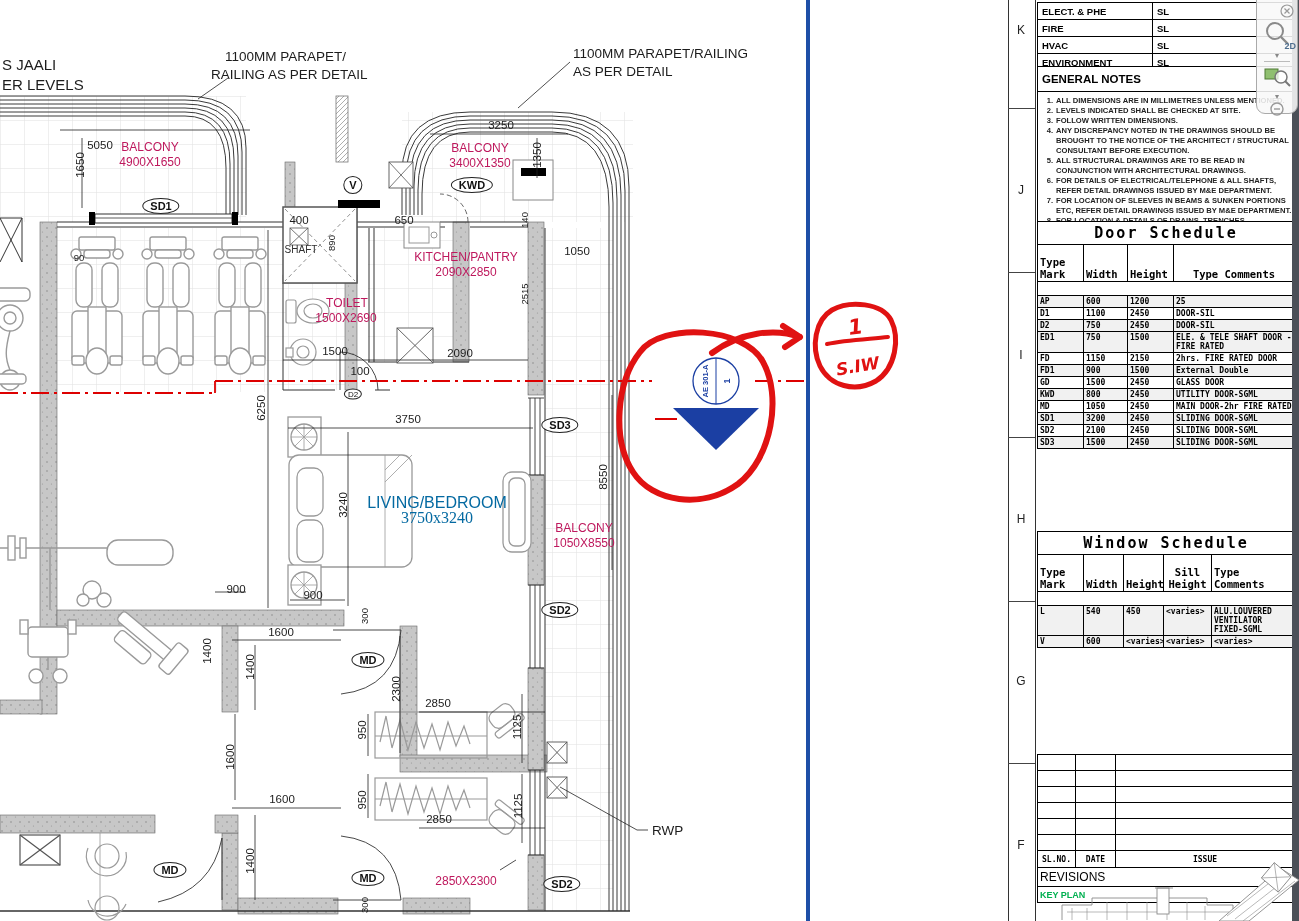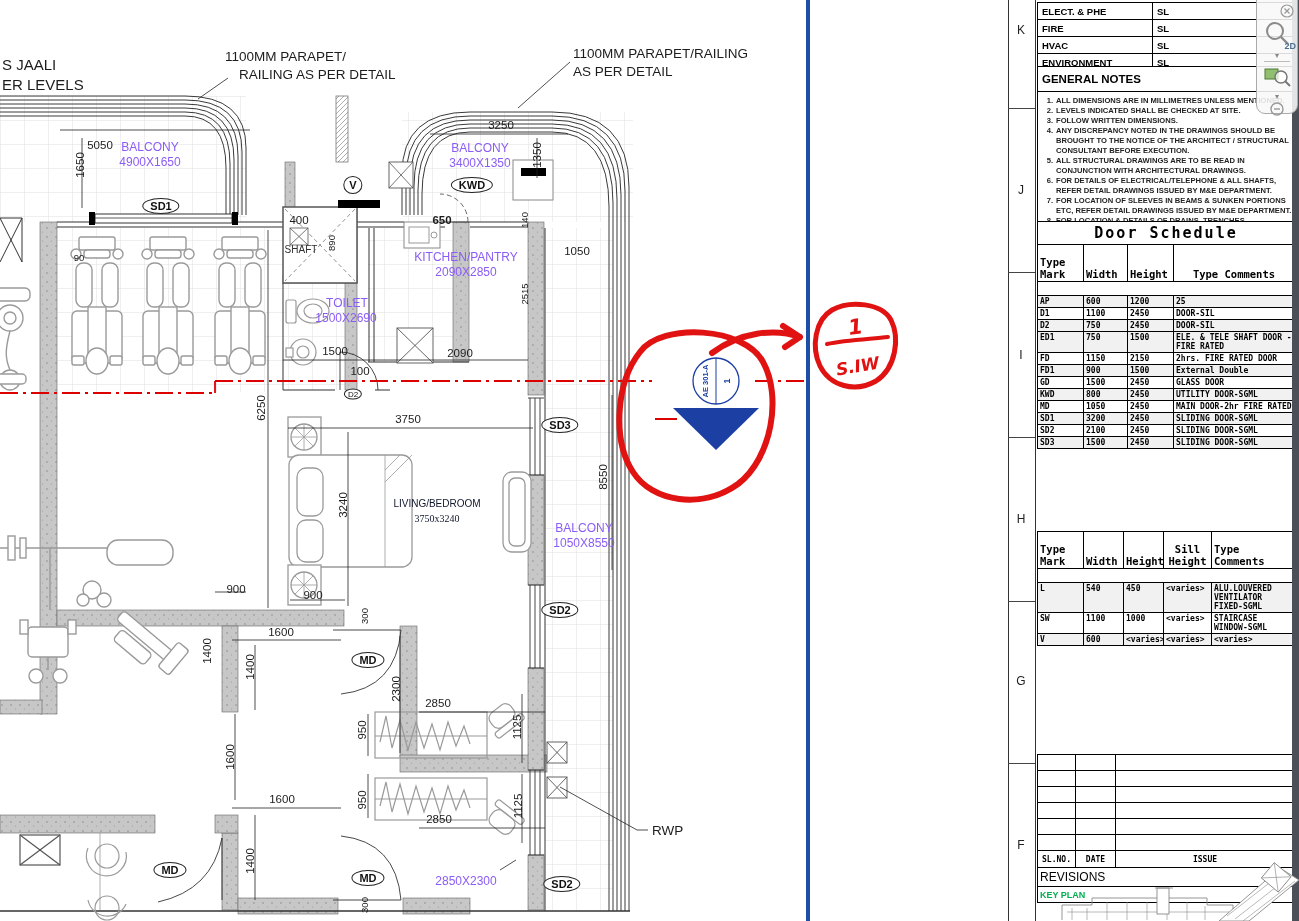--- a/index.html
+++ b/index.html
@@ -4,23 +4,23 @@
 <style>
   html,body{margin:0;padding:0;background:#fff;}
   #app{position:relative;width:1299px;height:921px;overflow:hidden;background:#fff;
        font-family:"Liberation Sans",sans-serif;}
   
   .l{position:absolute;transform:translate(-50%,-50%);white-space:nowrap;color:#1c1c1c;z-index:12;}
   .d{font-size:11.5px;}
   .v{transform:translate(-50%,-50%) rotate(-90deg);font-size:11.5px;}
   .d10{font-size:9.5px;}
   .v10{transform:translate(-50%,-50%) rotate(-90deg);font-size:9.5px;}
-  .r{font-size:12px;color:#8b5cf6;}
+  .r{font-size:12px;color:#be185d;}
   .r10{font-size:10px;color:#2e2e2e;}
-  .b{font-size:10px;color:#0f172a;}
+  .b{font-size:16px;color:#0369a1;}
   .n13{transform:translate(0,-50%);font-size:13.5px;}
   .n15{transform:translate(0,-50%);font-size:15px;text-align:center;}
   .tag{position:absolute;transform:translate(-50%,-50%);border:1.4px solid #222;border-radius:50%;
        background:rgba(255,255,255,.92);font-size:11px;font-weight:bold;padding:1px 7px;z-index:12;color:#111;}
   .tag.c{padding:2px 5px;}
   .tag.os{font-size:8px;font-weight:normal;padding:0 3px;border-width:1px;}
   
   .sheetline{position:absolute;top:0;width:1px;height:921px;background:#333;z-index:8;}
   .gridletter{position:absolute;transform:translate(-50%,-50%);font-size:12px;color:#222;z-index:9;}
   .gridtick{position:absolute;width:27px;height:1px;background:#444;z-index:9;}
@@ -323,32 +323,32 @@
       <path d="M716 358 V404" stroke="#1b3fa3" stroke-width="1"></path>
       <text x="705" y="384" transform="rotate(-90 705 381)" text-anchor="middle" font-size="7.5" font-weight="bold" fill="#1b3fa3" font-family="Liberation Sans,sans-serif">AE 301-A</text>
       <text x="727" y="384" transform="rotate(-90 727 381)" text-anchor="middle" font-size="9" font-weight="bold" fill="#1b3fa3" font-family="Liberation Sans,sans-serif">1</text>
     </g>
   </svg>
 
   <div id="labels">
       <span class="l n15" style="left: 2px; top: 64px;">S JAALI</span>
       <span class="l n15" style="left: 2px; top: 84px;">ER LEVELS</span>
       <span class="l n13" style="left: 225px; top: 56px;">1100MM PARAPET/</span>
-      <span class="l n13" style="left: 239px; top: 74px; text-align: center;">RAILING AS PER DETAIL</span>
+      <span class="l n13" style="left: 211px; top: 74px; text-align: center;">RAILING AS PER DETAIL</span>
       <span class="l n13" style="left: 573px; top: 53px;">1100MM PARAPET/RAILING</span>
       <span class="l n13" style="left: 573px; top: 71px;">AS PER DETAIL</span>
       <span class="l d" style="left: 100px; top: 121px; margin-top: 24px;">5050</span>
       <span class="l r" style="left: 150px; top: 147px;">BALCONY</span>
       <span class="l r" style="left: 150px; top: 162px;">4900X1650</span>
       <span class="l v" style="left: 80px; top: 165px;">1650</span>
       <span class="l r" style="left: 480px; top: 148px;">BALCONY</span>
       <span class="l r" style="left: 480px; top: 163px;">3400X1350</span>
       <span class="l d" style="left: 501px; top: 125px;">3250</span>
       <span class="l v" style="left: 537px; top: 155px;">1350</span>
-      <span class="l d" style="left: 442px; top: 220px; font-weight: bold;">650</span>
+      <span class="l d" style="left: 404px; top: 220px;">650</span>
       <span class="l d" style="left: 299px; top: 220px;">400</span>
       <span class="l r10" style="left: 301px; top: 249px;">SHAFT</span>
       <span class="l v10" style="left: 331px; top: 243px;">890</span>
       <span class="l r" style="left: 466px; top: 257px;">KITCHEN/PANTRY</span>
       <span class="l r" style="left: 466px; top: 272px;">2090X2850</span>
       <span class="l d" style="left: 577px; top: 251px;">1050</span>
       <span class="l v10" style="left: 524px; top: 220px;">140</span>
       <span class="l v10" style="left: 524px; top: 294px;">2515</span>
       <span class="l r" style="left: 347px; top: 303px;">TOILET</span>
       <span class="l r" style="left: 346px; top: 318px;">1500X2690</span>
@@ -550,47 +550,42 @@
   <table class="tb" style="left:1037px;top:531px;width:258px">
     <colgroup>
         <col style="width:46px">
         <col style="width:40px">
         <col style="width:40px">
         <col style="width:48px">
         <col>
       </colgroup>
     <tbody>
       <tr>
+          <th class="title" colspan="5">Window Schedule</th>
+        </tr>
+      <tr>
         <th class="hdr">Type Mark</th>
         <th class="hdr">Width</th>
         <th class="hdr">Height</th>
         <th class="hdr" style="text-align:center">Sill Height</th>
         <th class="hdr">Type Comments</th>
       </tr>
       <tr>
           <td class="blank" colspan="5"></td>
         </tr>
     </tbody>
     <tbody id="winrows">
         <tr class="alt">
           <td>L</td>
           <td>540</td>
           <td>450</td>
           <td>&lt;varies&gt;</td>
           <td>ALU.LOUVERED
 VENTILATOR
 FIXED-SGML</td>
-        </tr>
-        <tr>
-          <td>SW</td>
-          <td>1100</td>
-          <td>1000</td>
-          <td>&lt;varies&gt;</td>
-          <td>STAIRCASE
-WINDOW-SGML</td>
         </tr>
         <tr class="alt">
           <td>V</td>
           <td>600</td>
           <td>&lt;varies&gt;</td>
           <td>&lt;varies&gt;</td>
           <td>&lt;varies&gt;</td>
         </tr>
       </tbody>
   </table>

